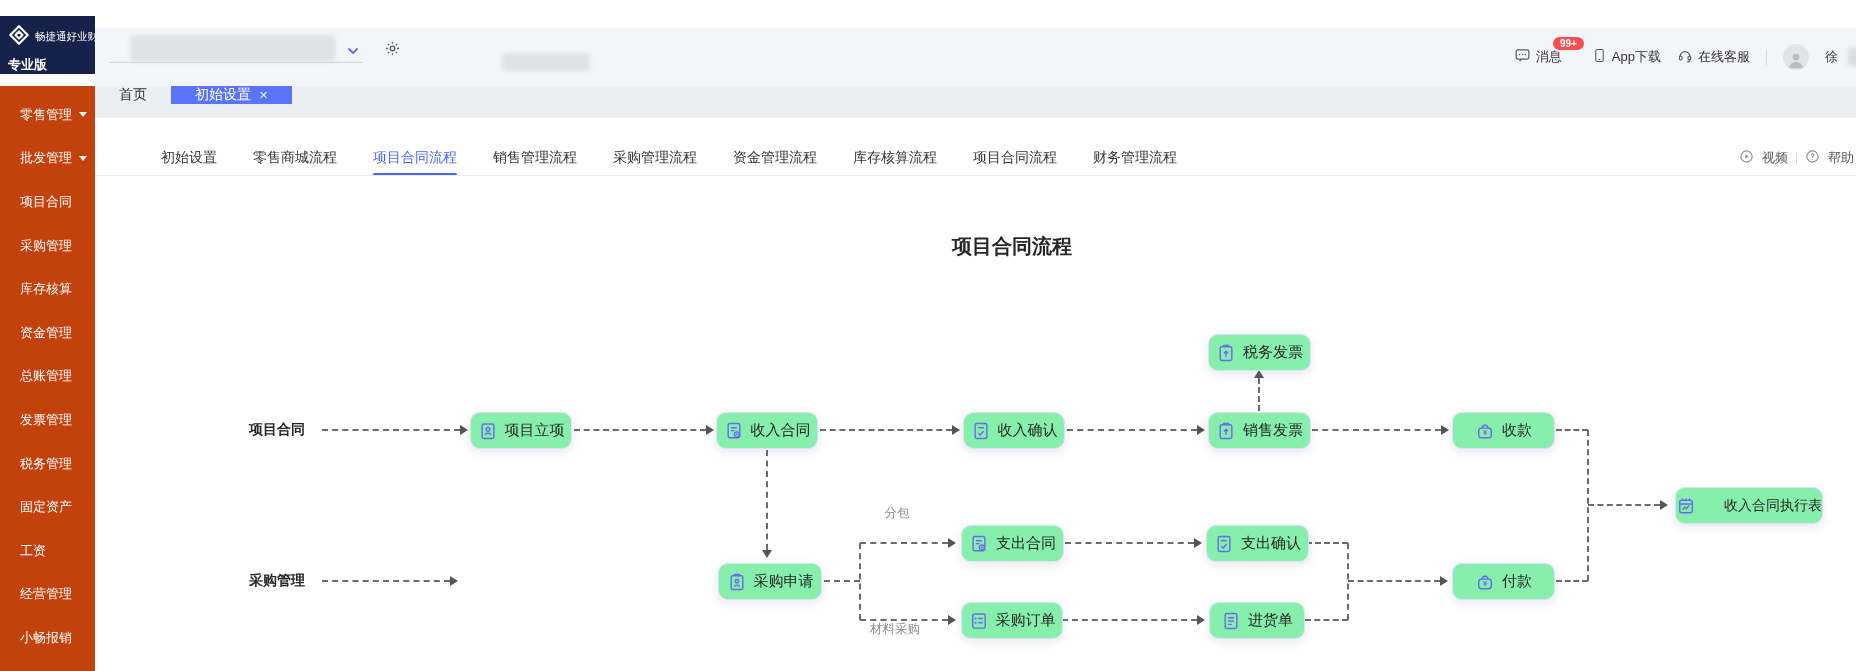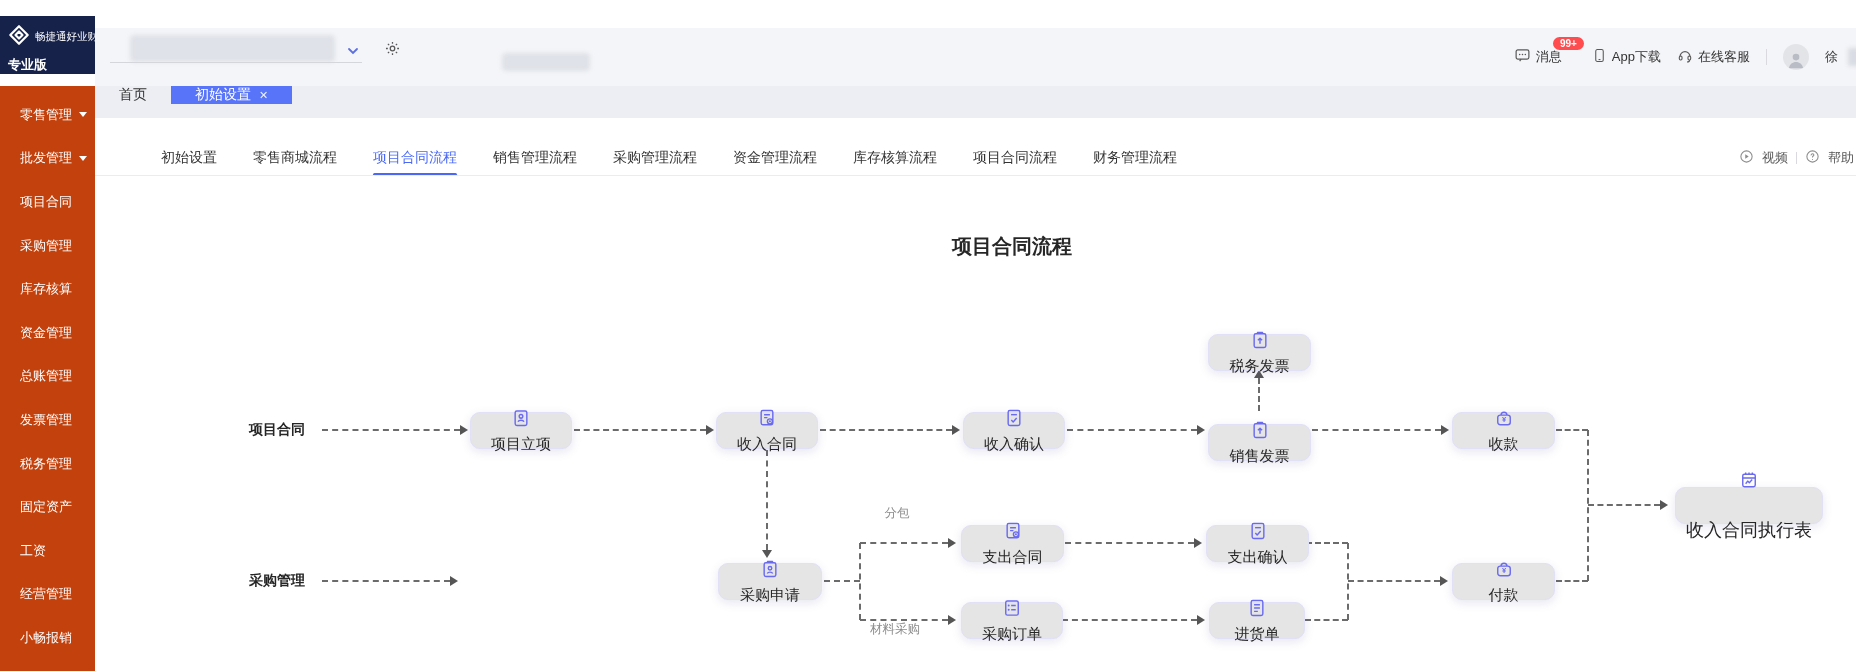--- a/index.html
+++ b/index.html
@@ -48,24 +48,24 @@
   .tab-extra .vdiv { height:12px; }
 
   
   .snav-item { height:43.6px; display:flex; align-items:center; padding-left:20px; color:#fff; font-size:13px; cursor:pointer; white-space:nowrap; }
   .snav-caret { width:0; height:0; border-left:4px solid transparent; border-right:4px solid transparent;
     border-top:5px solid #fff; margin-left:7px; }
 
   
   .diagram-title { position:absolute; left:1012px; top:233px; transform:translateX(-50%);
     font-size:20px; font-weight:bold; color:#262626; white-space:nowrap; }
-  .flow-node { position:absolute; height:37px; background:#e5e5e5; border:1px solid #e0e0f6; border-radius:10px;
+  .flow-node { position:absolute; height:37px; background:#86efac; border:1px solid #e0e0f6; border-radius:10px;
     box-shadow:0 3px 10px rgba(100,100,170,.16); display:flex; align-items:center; justify-content:center;
-    gap:7px; font-size:15px; color:#262626; cursor:pointer; white-space:nowrap;flex-direction:column; }
-  .flow-node.small { font-size:18px;gap:28px; }
+    gap:7px; font-size:15px; color:#262626; cursor:pointer; white-space:nowrap; }
+  .flow-node.small { font-size:14px;gap:28px; }
   .flow-node svg { color:#6a6af0; flex:0 0 auto; }
   .rowlabel { position:absolute; transform:translate(-50%,-50%); font-size:14px; color:#262626; font-weight:700; white-space:nowrap; }
   .edgelabel { position:absolute; transform:translate(-50%,-50%); font-size:12.5px; color:#8c8c8c; white-space:nowrap; }
   .cline { position:absolute; }
   .cline.h { border-top:2px dashed #6b6b6b; height:0; }
   .cline.v { border-left:2px dashed #6b6b6b; width:0; }
   .arr { position:absolute; width:0; height:0; border:5px solid transparent; }
   .arr.r { border-left:8px solid #555; border-right:0; }
   .arr.d { border-top:8px solid #555; border-bottom:0; }
   .arr.u { border-bottom:8px solid #555; border-top:0; }
@@ -293,21 +293,21 @@
         <span>收入合同</span>
       </div>
       <div class="flow-node" style="left: 963px; top: 412px; width: 102px; border-radius: 11px;">
         <svg width="20" height="20" viewBox="0 0 24 24" fill="none" stroke="currentColor" stroke-width="1.7" stroke-linejoin="round">
           <rect x="5" y="3" width="14" height="18" rx="2"></rect>
           <path d="M8.5 8h7"></path>
           <path d="M8.8 14.5l2.2 2.2 4.2-4.7"></path>
         </svg>
         <span>收入确认</span>
       </div>
-      <div class="flow-node" style="left: 1208px; top: 412px; width: 103px; margin-top: 12px;">
+      <div class="flow-node" style="left: 1208px; top: 412px; width: 103px;">
         <svg width="20" height="20" viewBox="0 0 24 24" fill="none" stroke="currentColor" stroke-width="1.7" stroke-linejoin="round">
           <rect x="5" y="4.5" width="14" height="16.5" rx="2"></rect>
           <path d="M9 4.5V3h6v1.5"></path>
           <path d="M12 16.5V10M9.5 12.3 12 9.8l2.5 2.5"></path>
         </svg>
         <span>销售发票</span>
       </div>
       <div class="flow-node" style="left: 1452px; top: 412px; width: 103px;">
         <svg width="20" height="20" viewBox="0 0 24 24" fill="none" stroke="currentColor" stroke-width="1.7" stroke-linejoin="round">
           <path d="M8.5 8.5c0-4.6 7-4.6 7 0"></path>

